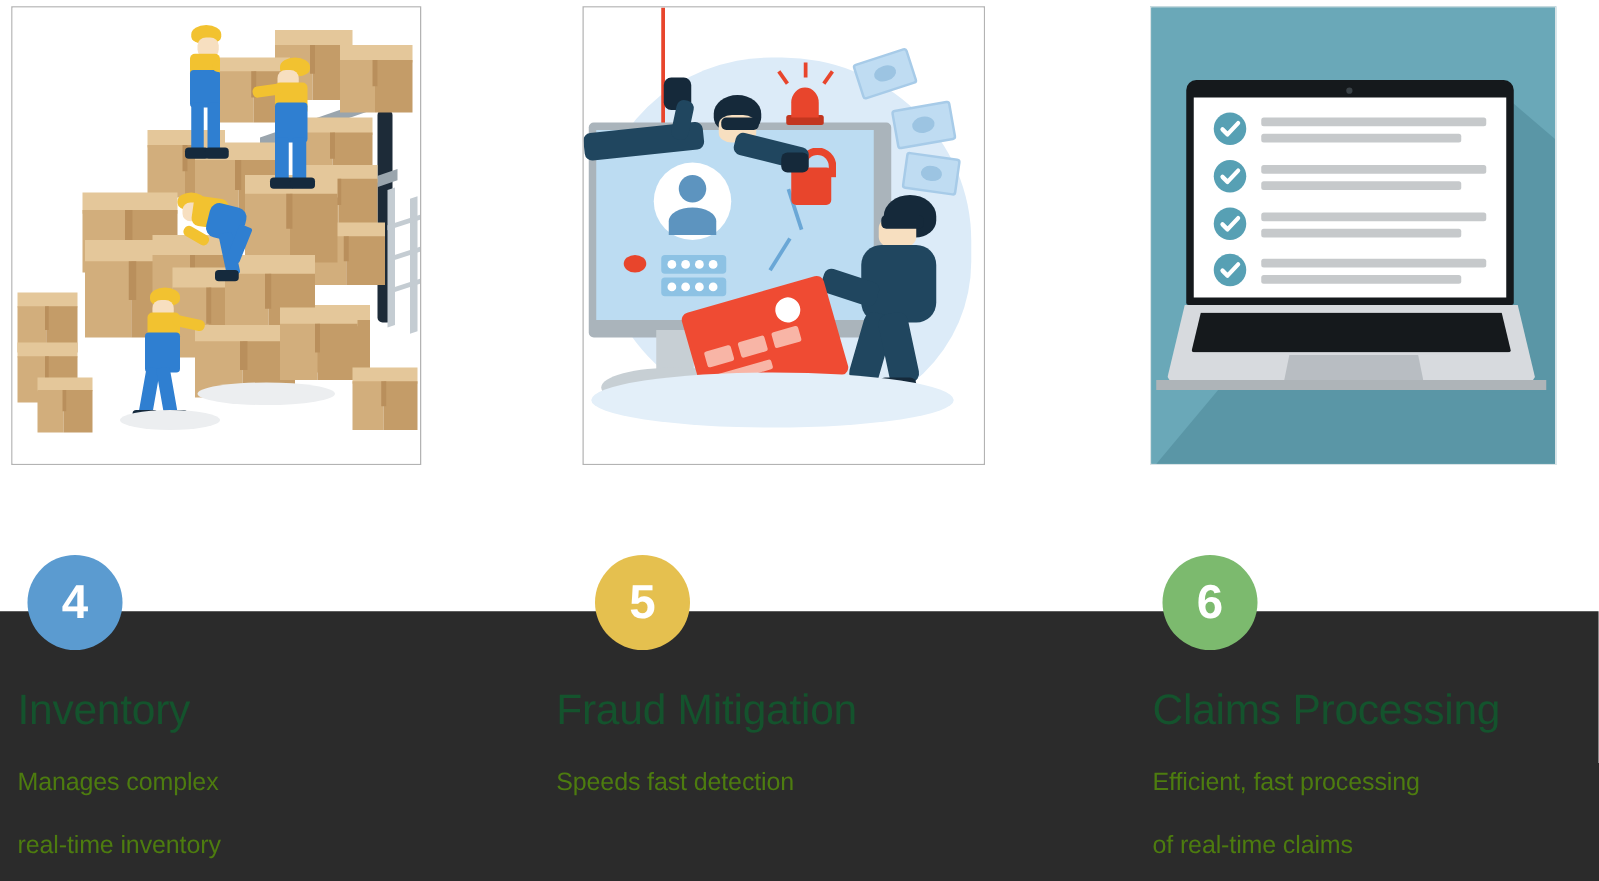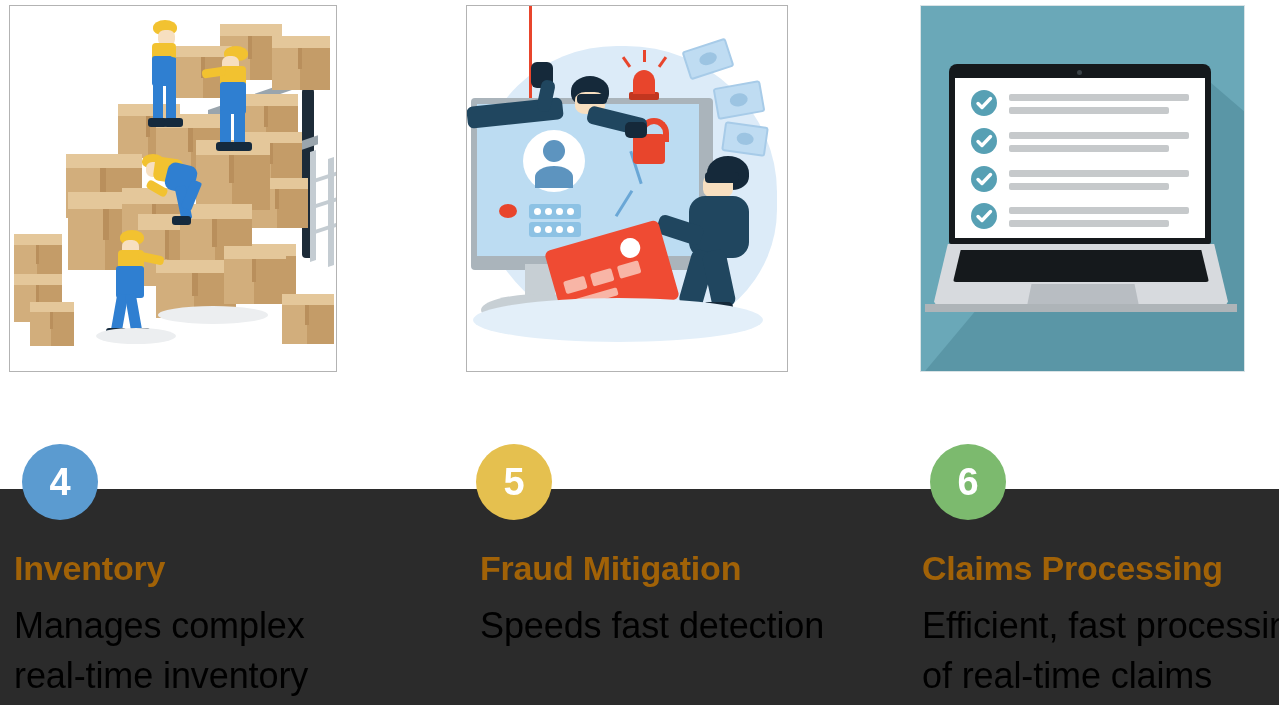--- a/index.html
+++ b/index.html
@@ -32,30 +32,30 @@
     color:#ffffff;font-size:38px;font-weight:bold;line-height:1;
     z-index:5;
   }
   #badge-1{left:22px;top:444px;background:#5b9bd0;}
   #badge-2{left:476px;top:444px;background:#e5c04f;}
   #badge-3{left:930px;top:444px;background:#7cba6e;}
 
   
   .col{position:absolute;z-index:6;color:#ffffff;}
   #col-1{left:14px;top:551px;width:440px;}
-  #col-2{left:480px;top:551px;width:440px;}
+  #col-2{left:445px;top:551px;width:440px;}
   #col-3{left:922px;top:551px;width:400px;}
 
   .col h2{
-    margin:0 0 14px 0;font-size:34px;font-weight:bold;
-    letter-spacing:-0.2px;line-height:1.05;color:#a16207;
+    margin:0 0 14px 0;font-size:34px;font-weight:normal;
+    letter-spacing:-0.2px;line-height:1.05;color:#14532d;
   }
   .col p{
-    margin:0;font-size:36px;font-weight:400;line-height:50px;
-    color:#000000;letter-spacing:-0.1px;white-space:pre-line;
+    margin:0;font-size:20px;font-weight:400;line-height:50px;
+    color:#4d7c0f;letter-spacing:-0.1px;white-space:pre-line;
   }
   #col-3 p{white-space:pre-line;}
 
   
   .wh{position:absolute;inset:0;background:#ffffff;}
   .bx{position:absolute;}
   .bx .top{position:absolute;left:0;top:0;width:100%;height:26%;background:#e4c79a;}
   .bx .fl{position:absolute;left:0;top:22%;width:48%;height:78%;background:#d2ae7c;}
   .bx .fr{position:absolute;right:0;top:22%;width:52%;height:78%;background:#c49c68;}
   .bx .tape{position:absolute;left:45%;top:22%;width:7%;height:40%;background:#b98f5c;}

